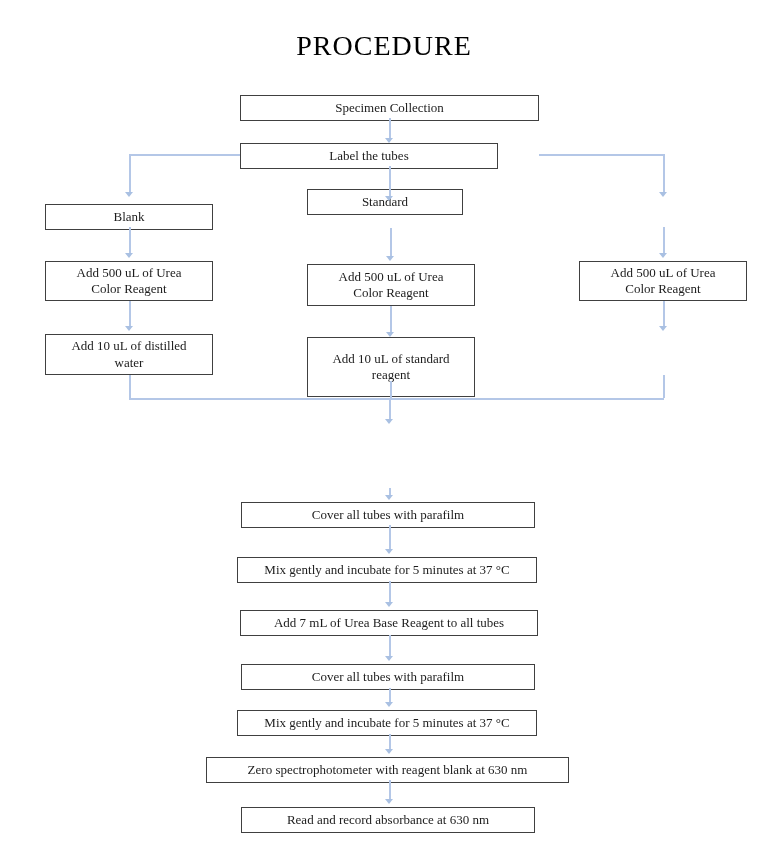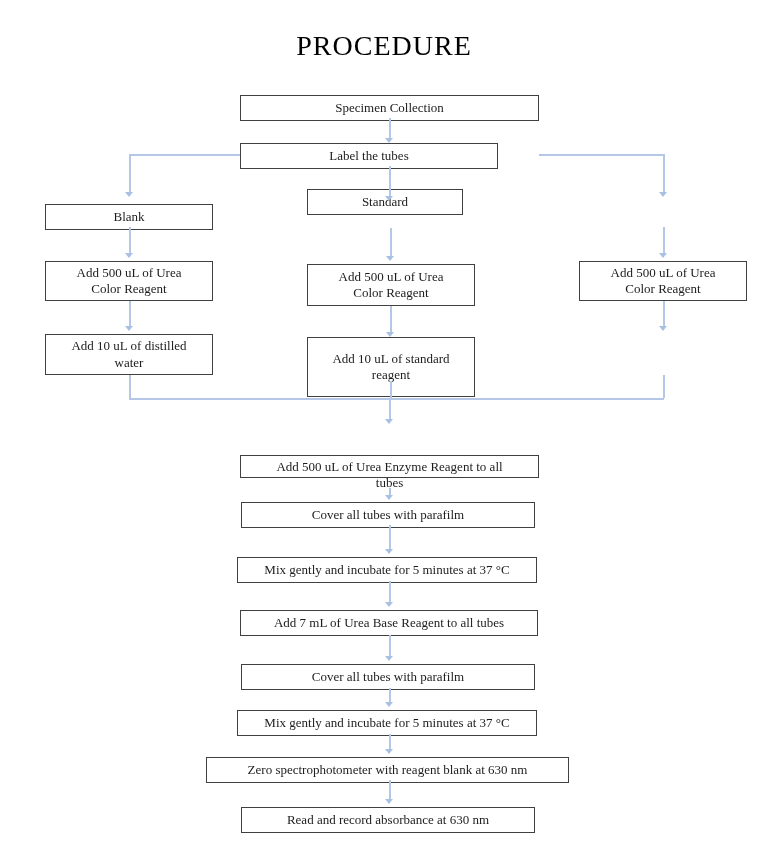--- a/index.html
+++ b/index.html
@@ -62,23 +62,20 @@
     <span>Add 500 uL of Urea Color Reagent</span>
   </div>
 
   <div class="box side" style="left:45px;top:334px;width:168px;height:41px">
     <span>Add 10 uL of distilled water</span>
   </div>
   <div class="box side" style="left:307px;top:337px;width:168px;height:60px">
     <span>Add 10 uL of standard reagent</span>
   </div>
 
-  <div class="box overflowing" style="left:240px;top:455px;width:299px;height:23px">
-    <span class="wrap">Add 500 uL of Urea Enzyme Reagent to all tubes</span>
-  </div>
   <div class="box" style="left:241px;top:502px;width:294px;height:23px">
     <span>Cover all tubes with parafilm</span>
   </div>
   <div class="box" style="left:237px;top:557px;width:300px;height:24px">
     <span>Mix gently and incubate for 5 minutes at 37 °C</span>
   </div>
   <div class="box" style="left:240px;top:610px;width:298px;height:25px">
     <span>Add 7 mL of Urea Base Reagent to all tubes</span>
   </div>
   <div class="box" style="left:241px;top:664px;width:294px;height:24px">

